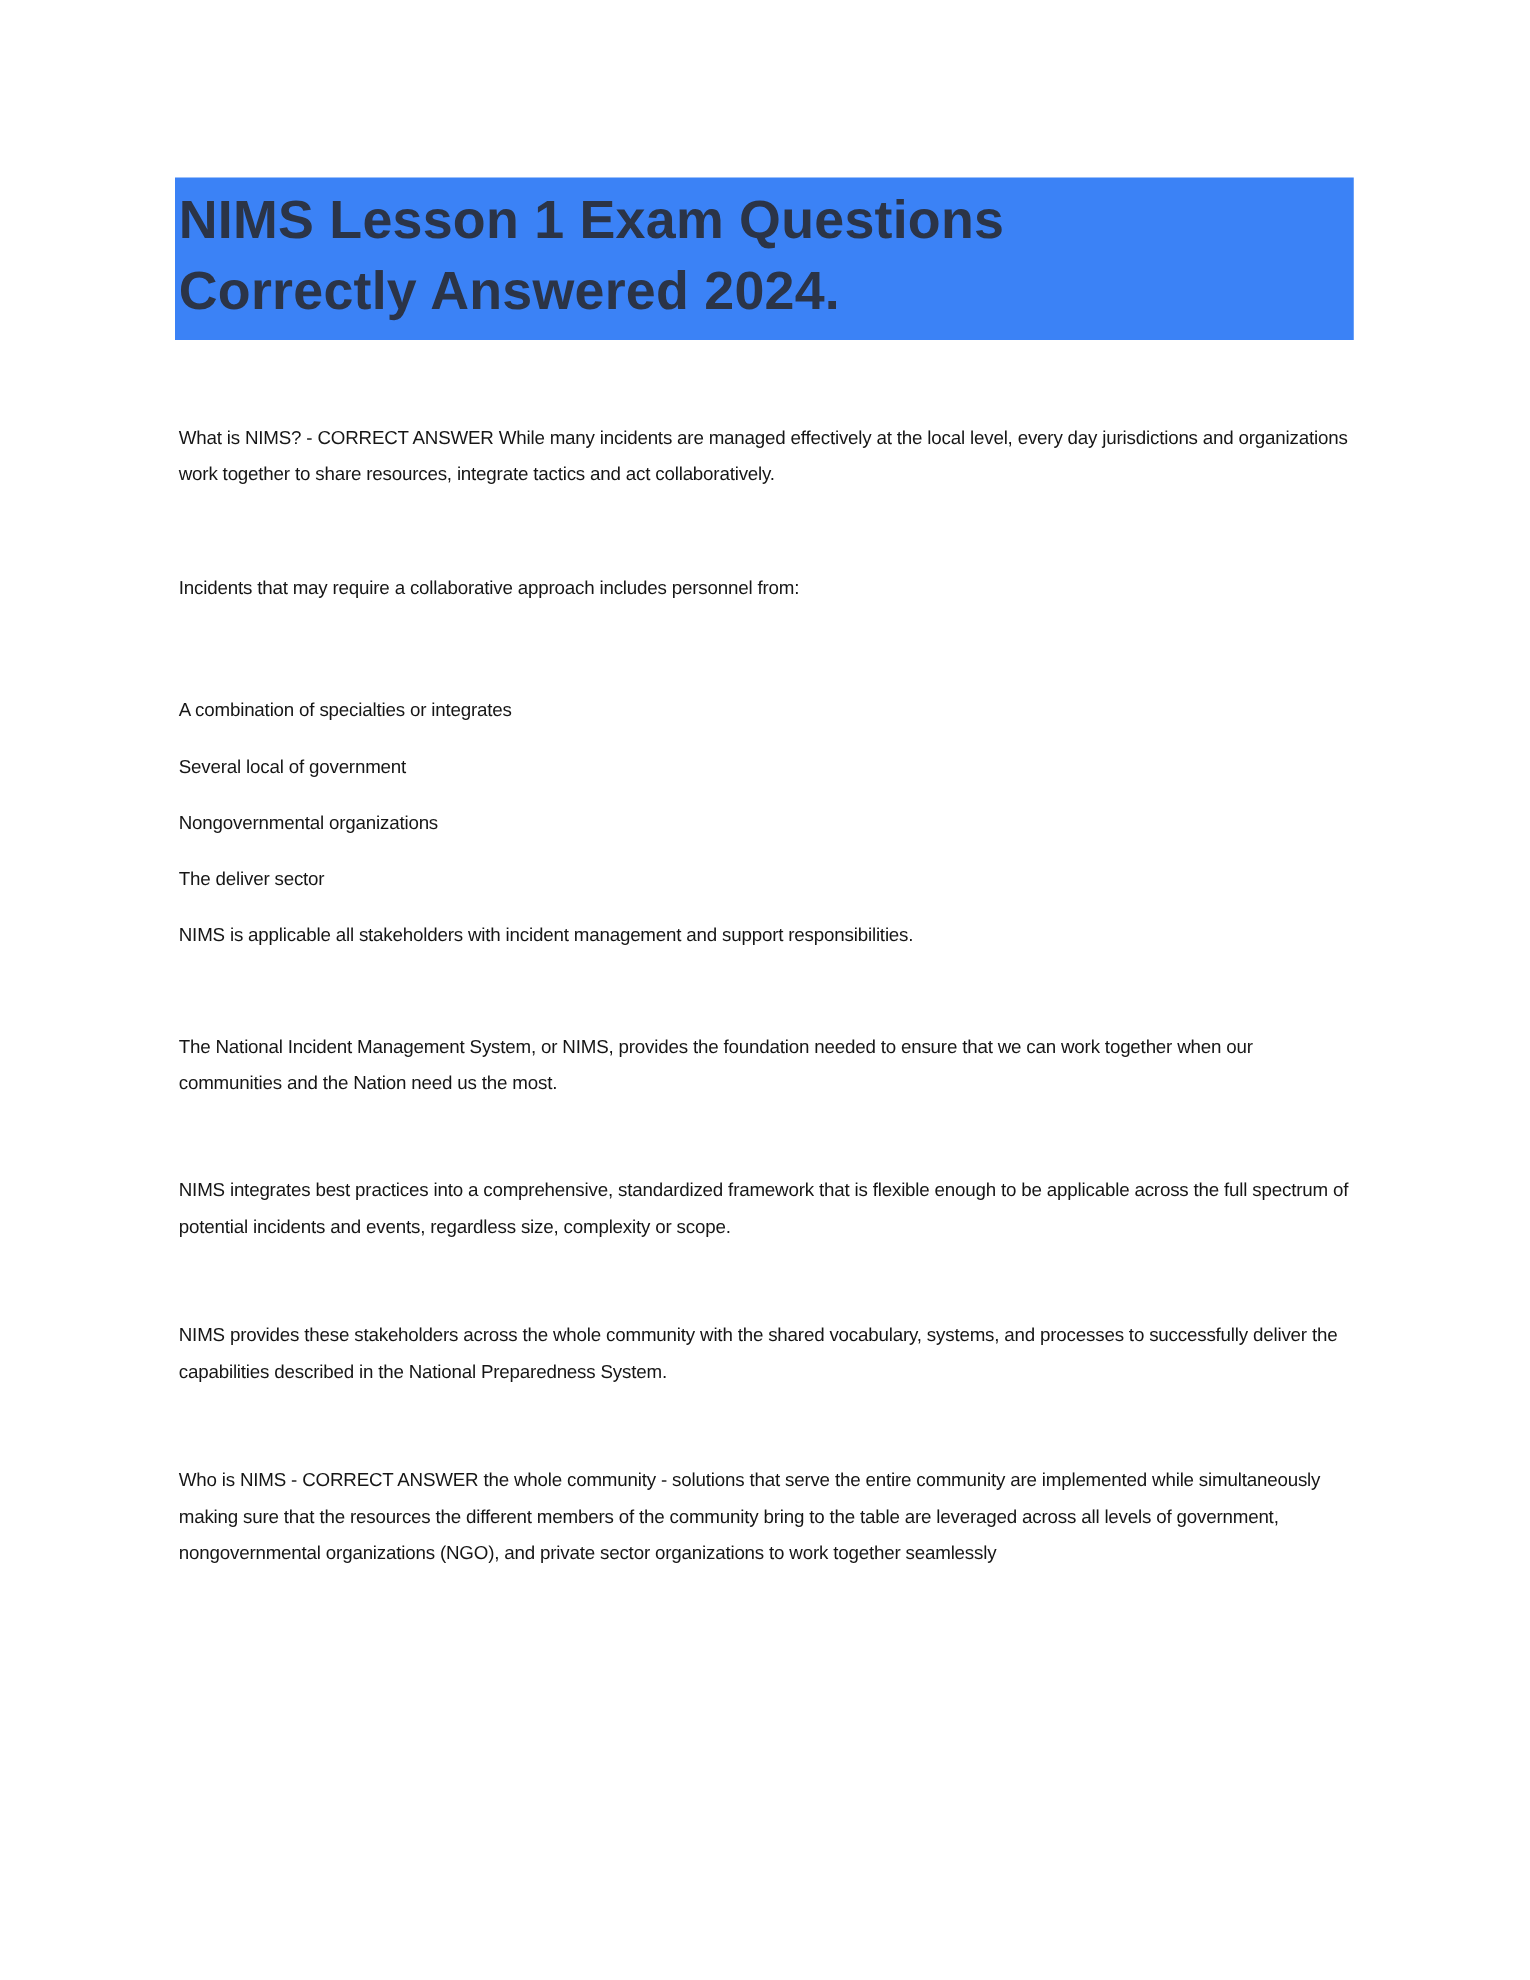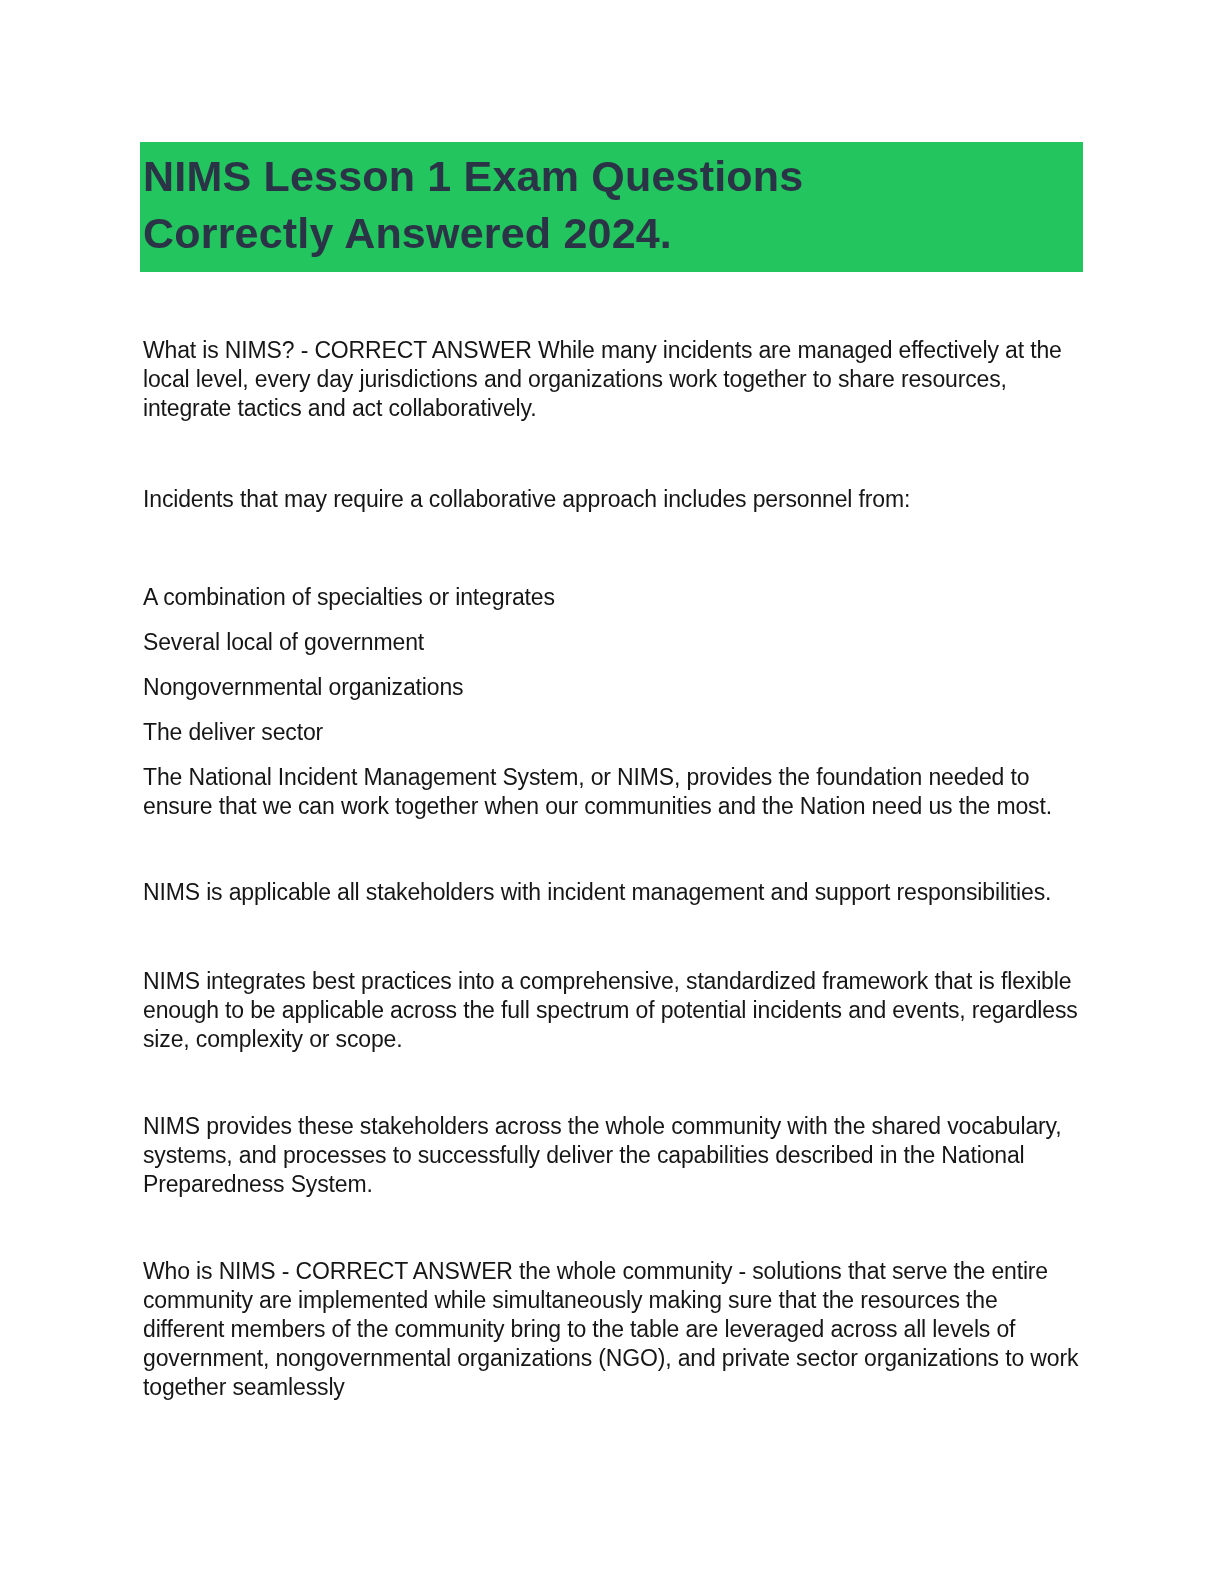--- a/index.html
+++ b/index.html
@@ -13,38 +13,38 @@
     height: 1584px;
     background: #ffffff;
     font-family: "Liberation Sans", sans-serif;
     overflow: hidden;
   }
   .title-block {
     position: absolute;
     left: 140px;
     top: 142px;
     width: 943px;
-    background: #22c55e;
+    background: #3b82f6;
     padding: 6px 0 10px 3px;
     box-sizing: border-box;
   }
   .title-line {
     font-size: 43px;
     line-height: 57px;
     font-weight: bold;
     color: #2b3447;
     letter-spacing: 0.2px;
     white-space: nowrap;
   }
   .content {
     position: absolute;
     left: 143px;
     top: 336px;
     width: 938px;
-    font-size: 23px;
+    font-size: 15px;
     line-height: 29px;
     color: #161616;
     letter-spacing: -0.15px;
   }
   .para { margin: 0; }
   .mb-62 { margin-bottom: 62px; }
   .mb-69 { margin-bottom: 69px; }
   .mb-16 { margin-bottom: 16px; }
   .mb-57 { margin-bottom: 57px; }
   .mb-60 { margin-bottom: 60px; }
@@ -60,20 +60,20 @@
     <div class="title-line">Correctly Answered 2024.</div>
   </div>
 
   <div class="content">
     <p class="para mb-62">What is NIMS? - CORRECT ANSWER While many incidents are managed effectively at the local level, every day jurisdictions and organizations work together to share resources, integrate tactics and act collaboratively.</p>
     <p class="para mb-69">Incidents that may require a collaborative approach includes personnel from:</p>
     <p class="para mb-16">A combination of specialties or integrates</p>
     <p class="para mb-16">Several local of government</p>
     <p class="para mb-16">Nongovernmental organizations</p>
     <p class="para mb-16">The deliver sector</p>
+    <p class="para mb-60">NIMS is applicable all stakeholders with incident management and support responsibilities.</p>
     <p class="para mb-57">The National Incident Management System, or NIMS, provides the foundation needed to ensure that we can work together when our communities and the Nation need us the most.</p>
-    <p class="para mb-60">NIMS is applicable all stakeholders with incident management and support responsibilities.</p>
     <p class="para mb-58">NIMS integrates best practices into a comprehensive, standardized framework that is flexible enough to be applicable across the full spectrum of potential incidents and events, regardless size, complexity or scope.</p>
     <p class="para mb-58">NIMS provides these stakeholders across the whole community with the shared vocabulary, systems, and processes to successfully deliver the capabilities described in the National Preparedness System.</p>
     <p class="para">Who is NIMS - CORRECT ANSWER the whole community - solutions that serve the entire community are implemented while simultaneously making sure that the resources the different members of the community bring to the table are leveraged across all levels of government, nongovernmental organizations (NGO), and private sector organizations to work together seamlessly</p>
   </div>
 
 </div>
 
 </body></html>

